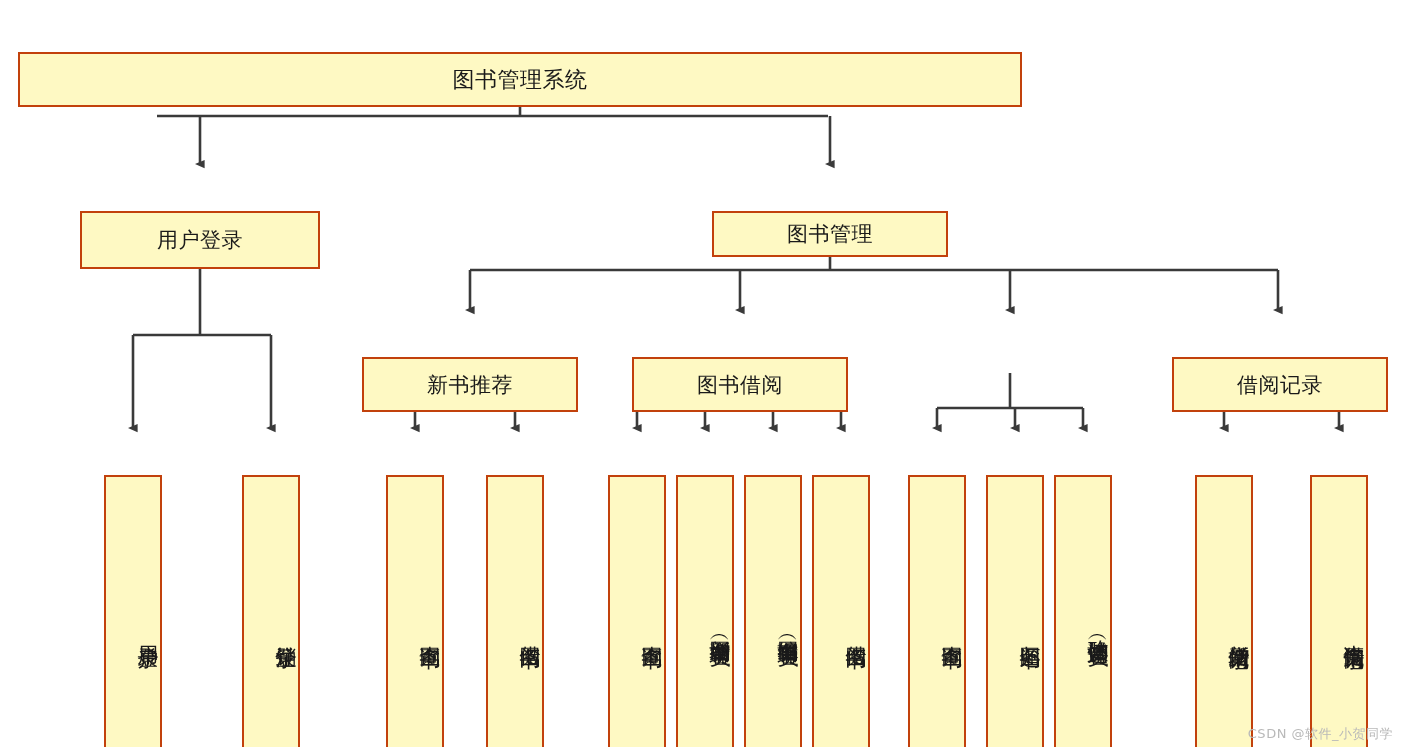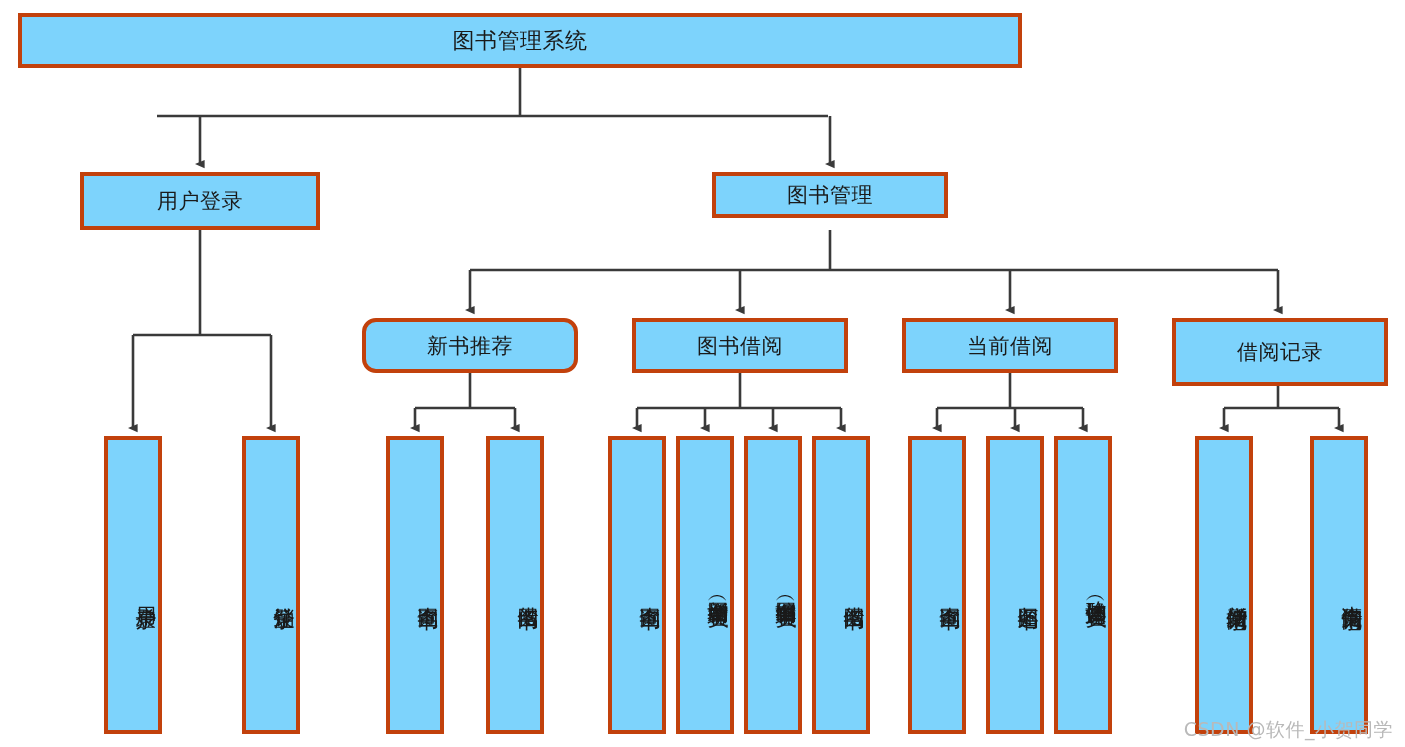--- a/index.html
+++ b/index.html
@@ -22,26 +22,27 @@
     position: absolute;
     left: 0;
     top: 0;
     width: 1405px;
     height: 747px;
     pointer-events: none;
   }
   .node {
     position: absolute;
     box-sizing: border-box;
-    border: 4px solid #c2410c;
-    background: #7dd3fc;
+    border: 2px solid #c2410c;
+    background: #fef9c3;
     display: flex;
     align-items: center;
     justify-content: center;
     color: #1a1a1a;
+    margin-top: 39px;
   }
   .node-h {
     font-size: 21px;
     letter-spacing: 0.5px;
     white-space: nowrap;
   }
   .node-root {
     font-size: 22px;
   }
   .node-v {
@@ -55,21 +56,21 @@
     padding-top: 14px;
     text-align: left;
   }
   .node-v.tall {
     padding-top: 6px;
   }
   .watermark {
     position: absolute;
     right: 12px;
     bottom: 4px;
-    font-size: 19px;
+    font-size: 13px;
     color: #b9b9b9;
     white-space: nowrap;
     letter-spacing: 0.5px;
   }
 </style>
 </head>
 <body>
 
 <div id="canvas">
 
@@ -128,30 +129,27 @@
     <span>图书管理系统</span>
   </div>
 
   <div class="node node-h" style="left:80px; top:172px; width:240px; height:58px;">
     <span>用户登录</span>
   </div>
   <div class="node node-h" style="left:712px; top:172px; width:236px; height:46px;">
     <span>图书管理</span>
   </div>
 
-  <div class="node node-h" style="left:362px; top:318px; width:216px; height:55px;border-radius:14px;">
+  <div class="node node-h" style="left:362px; top:318px; width:216px; height:55px;">
     <span>新书推荐</span>
   </div>
   <div class="node node-h" style="left:632px; top:318px; width:216px; height:55px;font-family:Liberation Mono, monospace;">
     <span>图书借阅</span>
   </div>
-  <div class="node node-h" style="left:902px; top:318px; width:216px; height:55px;">
-    <span>当前借阅</span>
-  </div>
-  <div class="node node-h" style="left:1172px; top:318px; width:216px; height:68px;">
+  <div class="node node-h" style="left:1172px; top:318px; width:216px; height:55px;">
     <span>借阅记录</span>
   </div>
 
   <div class="node node-v" style="left:104px; top:436px; width:58px; height:298px;">
     <span>用户登录</span>
   </div>
   <div class="node node-v" style="left:242px; top:436px; width:58px; height:298px;">
     <span>注销登录</span>
   </div>
 

